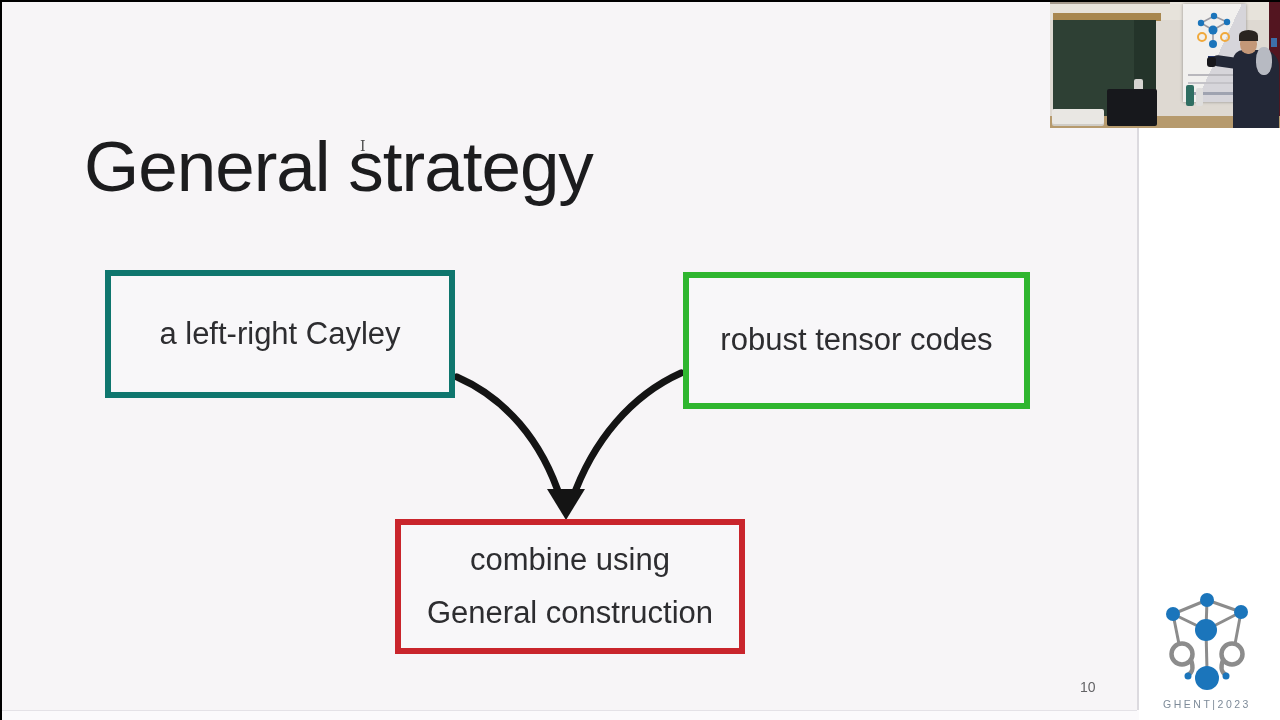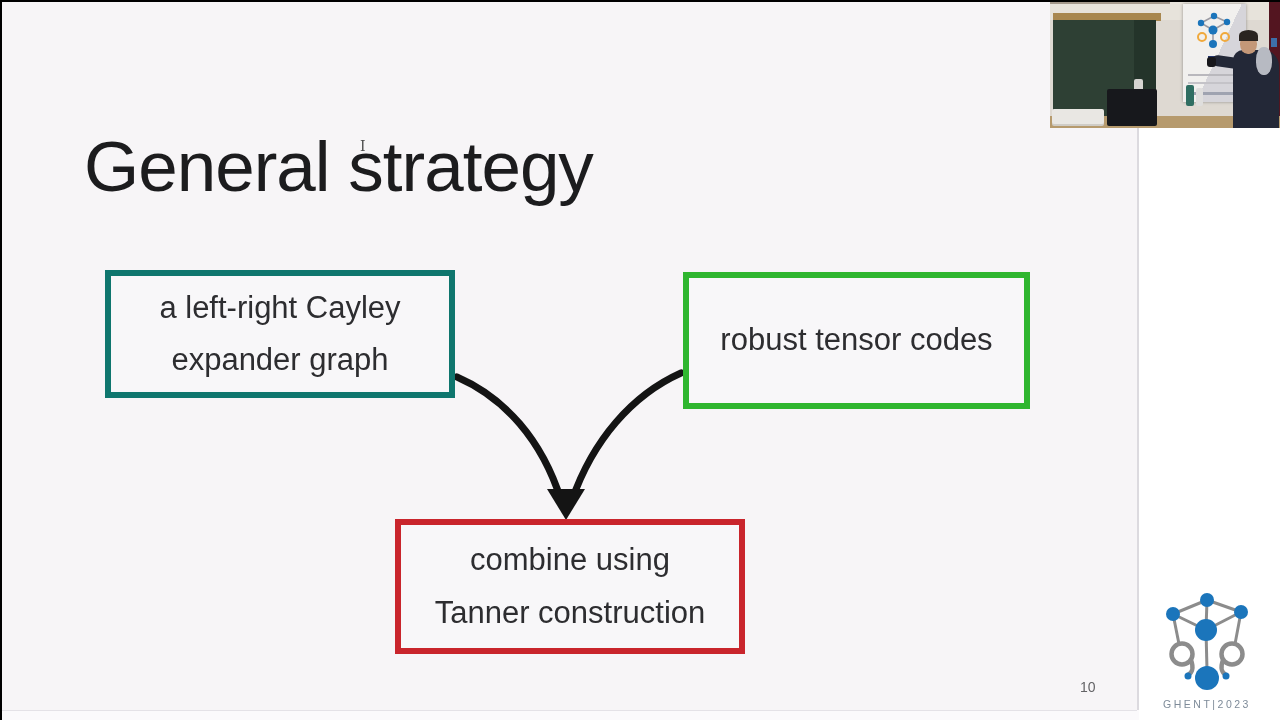--- a/index.html
+++ b/index.html
@@ -85,30 +85,29 @@
   <span class="text-cursor">I</span>
 
   <svg class="arrows" width="1137" height="710" viewBox="0 0 1137 710">
     <path d="M 457 377 C 505 398 542 440 561 500" fill="none" stroke="#141414" stroke-width="7" stroke-linecap="round"></path>
     <path d="M 681 373 C 632 395 593 440 572 500" fill="none" stroke="#141414" stroke-width="7" stroke-linecap="round"></path>
     <polygon points="547,489 585,489 566,520" fill="#141414"></polygon>
   </svg>
 
   <div class="box box-blue">
     <div>a left-right Cayley</div>
-    <div>expander graph</div>
   </div>
 
   <div class="box box-green">
     <div>robust tensor codes</div>
   </div>
 
   <div class="box box-red">
     <div>combine using</div>
-    <div>Tanner construction</div>
+    <div>General construction</div>
   </div>
 
   <div class="pagenum">10</div>
 </div>
 
 <div class="divider"></div>
 <div class="right-strip"></div>
 
 <svg class="qip-logo" width="114" height="132" viewBox="0 0 114 132">
   <g stroke="#8c8c8c" stroke-width="3">

